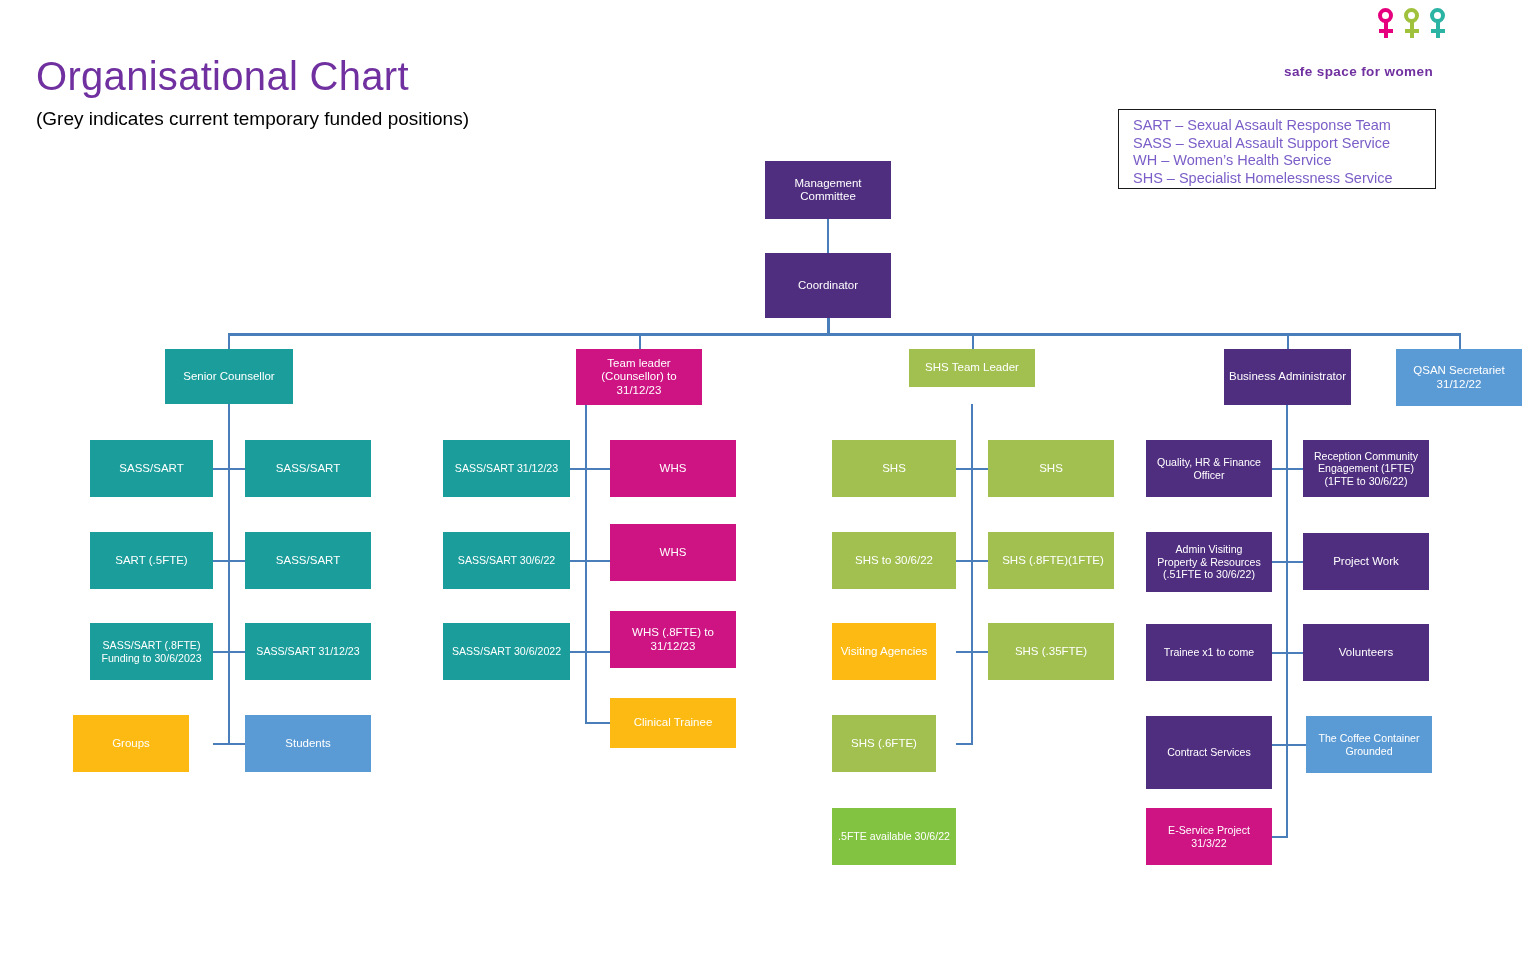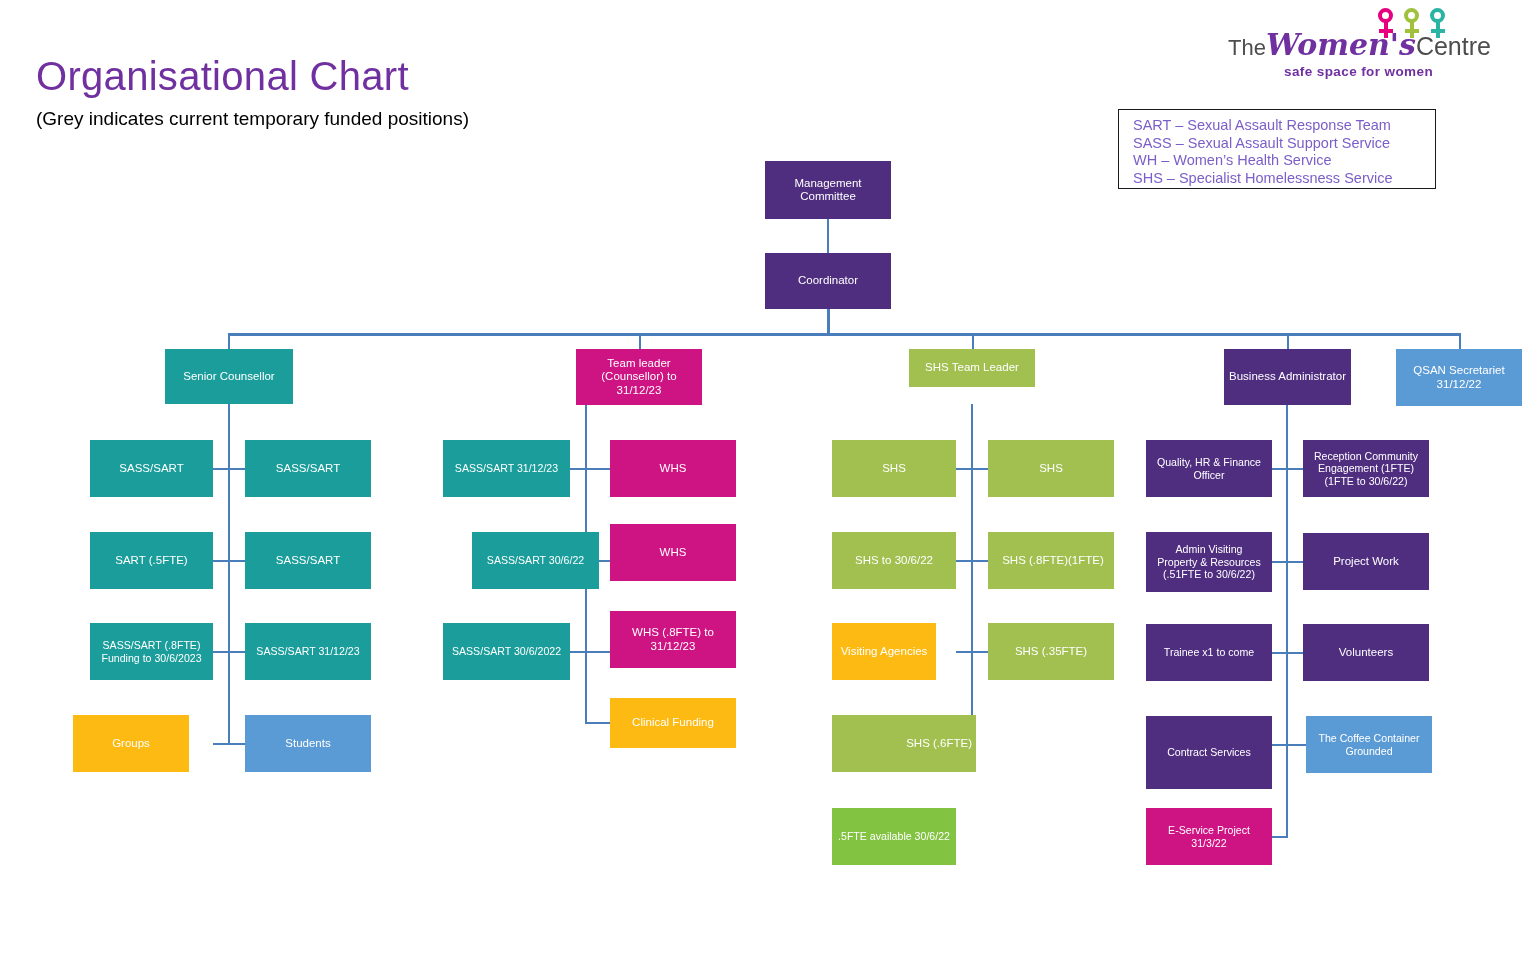--- a/index.html
+++ b/index.html
@@ -171,23 +171,20 @@
         <div class="ring"></div>
           <div class="stem"></div>
           <div class="cross"></div>
       </div>
       <div class="venus v3">
         <div class="ring"></div>
           <div class="stem"></div>
           <div class="cross"></div>
       </div>
     </div>
-    <div class="logo-wordmark">
-      <span class="logo-the">The</span><span class="logo-womens">Women's</span><span class="logo-centre">Centre</span>
-    </div>
     <div class="logo-tagline">safe space for women</div>
   </div>
 
   <div class="legend">
     <div class="legend-line">SART – Sexual Assault Response Team</div>
     <div class="legend-line">SASS – Sexual Assault Support Service</div>
     <div class="legend-line">WH – Women’s Health Service</div>
     <div class="legend-line">SHS – Specialist Homelessness Service</div>
   </div>
 
@@ -227,21 +224,21 @@
   <div class="line hline" style="left:1272px; top:652px; width:34px;"></div>
   <div class="line hline" style="left:1272px; top:744px; width:34px;"></div>
   <div class="line hline" style="left:1272px; top:836px; width:16px;"></div>
 
   <div class="box c-purple" style="left:765px; top:161px; width:126px; height:58px;">
     <div>
       <span>Management</span><br>
       <span>Committee</span>
     </div>
   </div>
-  <div class="box c-purple" style="left:765px; top:253px; width:126px; height:56px;">
+  <div class="box c-purple" style="left:765px; top:253px; width:126px; height:65px;">
     <span>Coordinator</span>
   </div>
 
   <div class="box c-teal" style="left:165px; top:349px; width:128px; height:55px;">
     <span>Senior Counsellor</span>
   </div>
   <div class="box c-magenta" style="left:576px; top:349px; width:126px; height:56px;">
     <div>
       <span>Team leader</span><br>
       <span>(Counsellor) to</span><br>
@@ -286,53 +283,53 @@
   <div class="box c-teal sm" style="left:245px; top:623px; width:126px; height:57px;">
     <span>SASS/SART 31/12/23</span>
   </div>
   <div class="box c-blue" style="left:245px; top:715px; width:126px; height:57px;">
     <span>Students</span>
   </div>
 
   <div class="box c-teal sm" style="left:443px; top:440px; width:127px; height:57px;">
     <span>SASS/SART 31/12/23</span>
   </div>
-  <div class="box c-teal sm" style="left:443px; top:532px; width:127px; height:57px;margin-left:29px;">
+  <div class="box c-teal sm" style="left:443px; top:532px; width:127px; height:57px;">
     <span>SASS/SART 30/6/22</span>
   </div>
   <div class="box c-teal sm" style="left:443px; top:623px; width:127px; height:57px;">
     <span>SASS/SART  30/6/2022</span>
   </div>
 
   <div class="box c-magenta" style="left:610px; top:440px; width:126px; height:57px;">
     <span>WHS</span>
   </div>
   <div class="box c-magenta" style="left:610px; top:524px; width:126px; height:57px;">
     <span>WHS</span>
   </div>
   <div class="box c-magenta" style="left:610px; top:611px; width:126px; height:57px;">
     <div>
       <span>WHS (.8FTE) to</span><br>
       <span>31/12/23</span>
     </div>
   </div>
   <div class="box c-amber" style="left:610px; top:698px; width:126px; height:50px;">
-    <span>Clinical Funding</span>
+    <span>Clinical Trainee</span>
   </div>
 
   <div class="box c-green" style="left:832px; top:440px; width:124px; height:57px;">
     <span>SHS</span>
   </div>
   <div class="box c-green" style="left:832px; top:532px; width:124px; height:57px;">
     <span>SHS to 30/6/22</span>
   </div>
   <div class="box c-amber" style="left:832px; top:623px; width:104px; height:57px;">
     <span>Visiting Agencies</span>
   </div>
-  <div class="box c-green" style="left:832px; top:715px; width:144px; height:57px;justify-content:flex-end;">
+  <div class="box c-green" style="left:832px; top:715px; width:104px; height:57px;">
     <span>SHS (.6FTE)</span>
   </div>
   <div class="box c-green2 sm" style="left:832px; top:808px; width:124px; height:57px;">
     <span>.5FTE available 30/6/22</span>
   </div>
 
   <div class="box c-green" style="left:988px; top:440px; width:126px; height:57px;">
     <span>SHS</span>
   </div>
   <div class="box c-green" style="left:988px; top:532px; width:126px; height:57px;padding-left:8px;">

